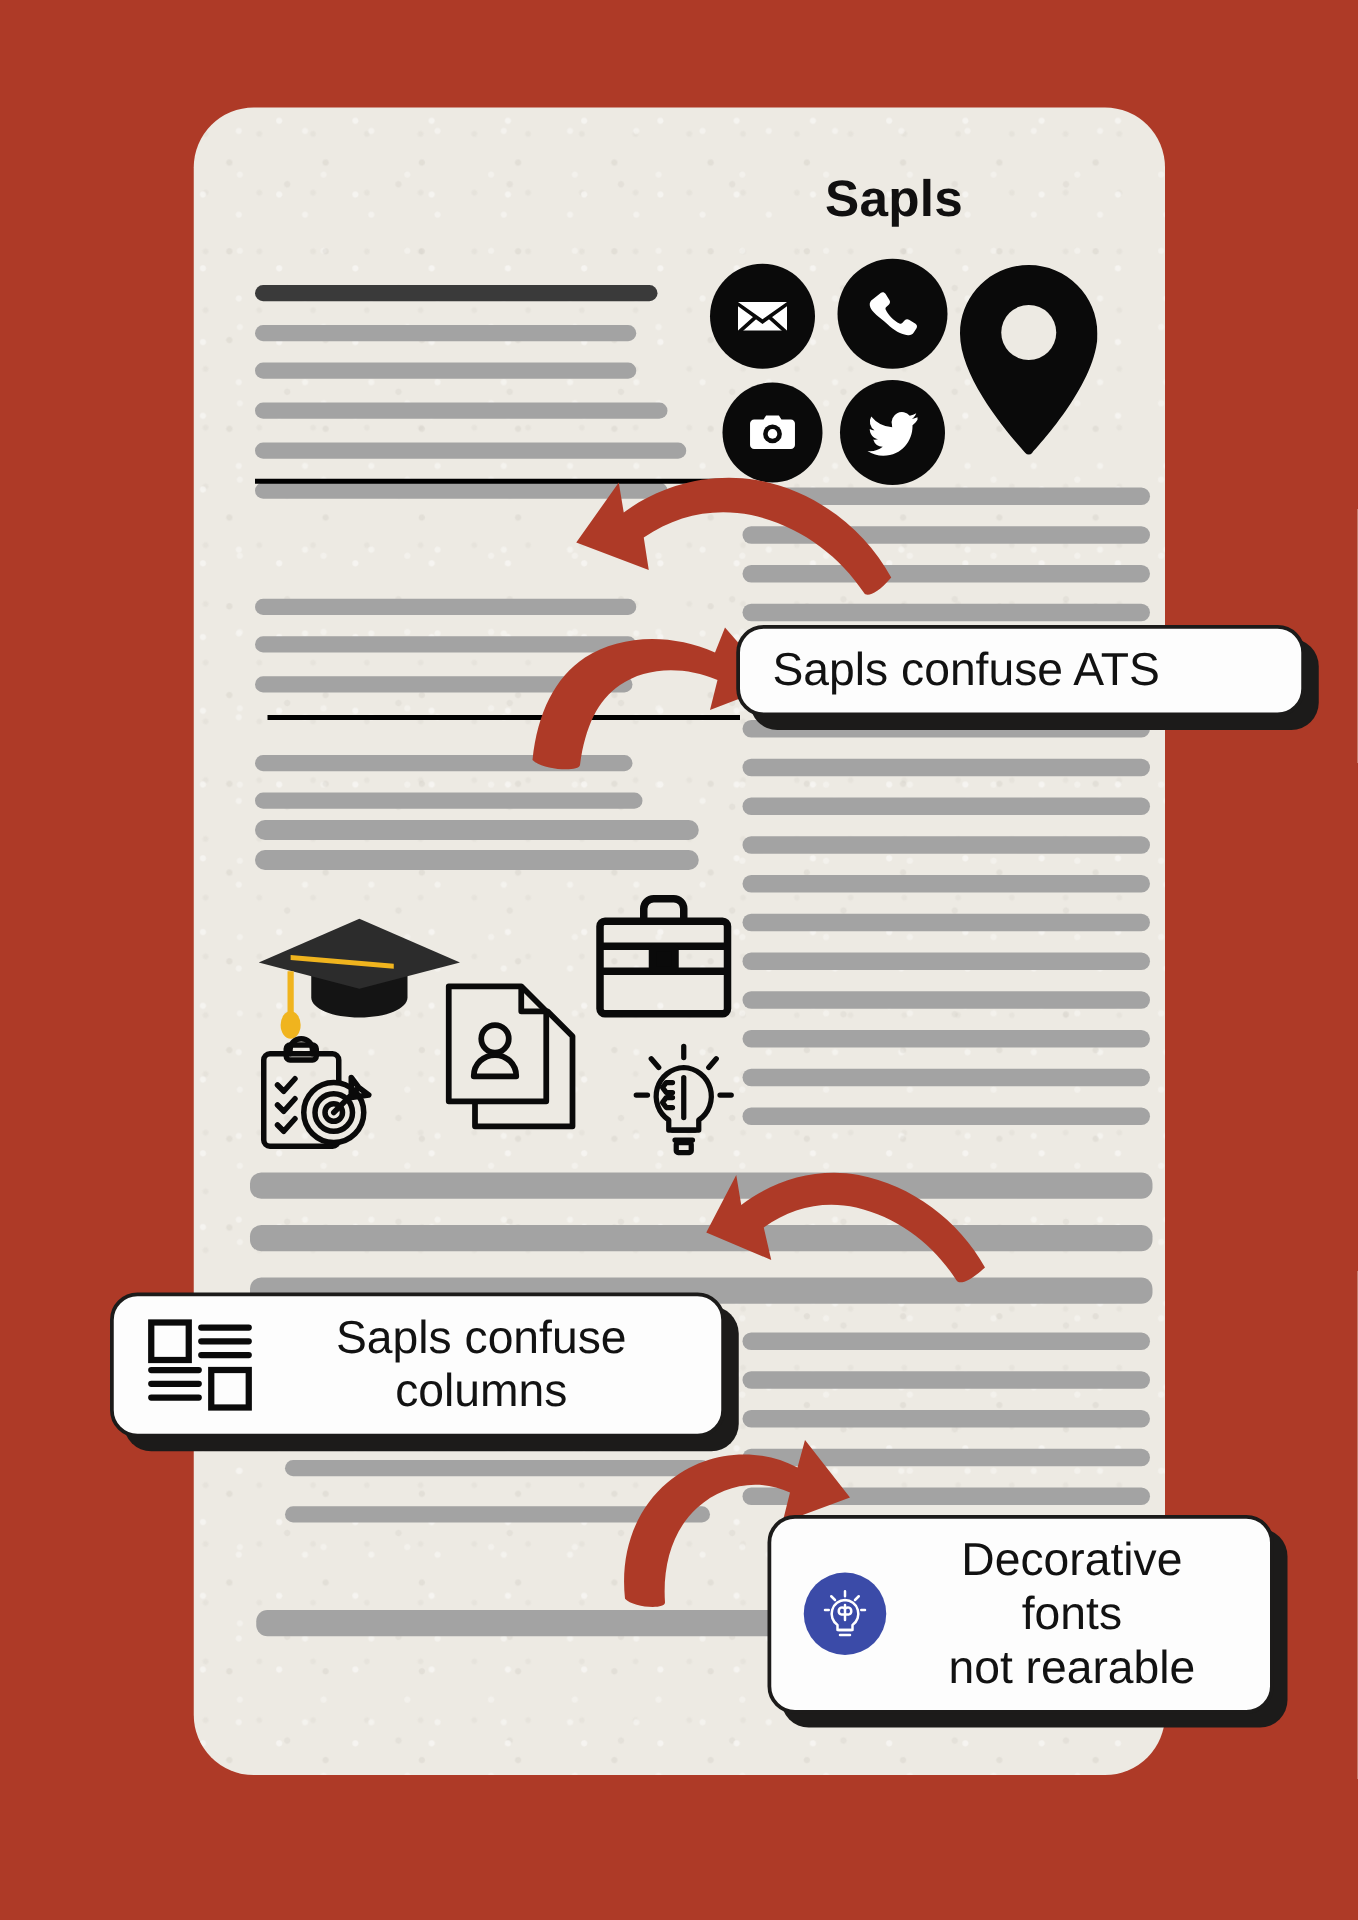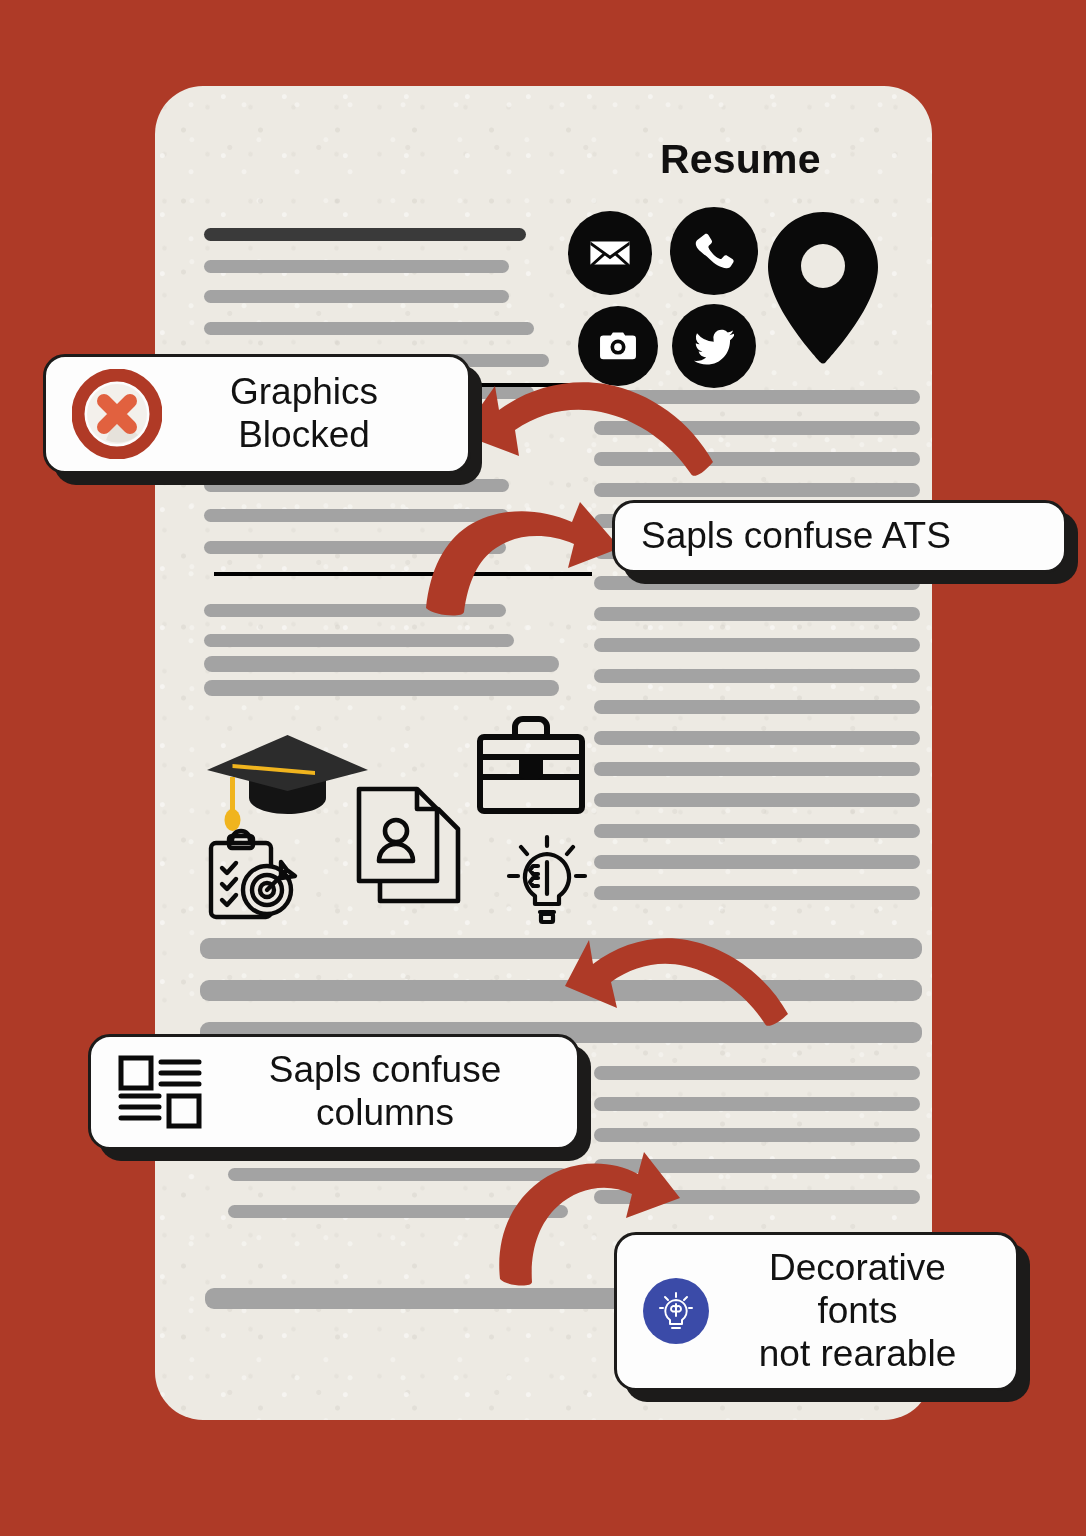--- a/index.html
+++ b/index.html
@@ -120,27 +120,27 @@
     flex: 0 0 auto;
     display: flex;
     align-items: center;
     justify-content: center;
   }
   .callout .co-icon svg { display: block; }
 
   #callout-graphics { left: 43px;  top: 354px;  width: 428px; }
   #callout-graphics .co-text { text-align: center; width: 252px; }
 
-  #callout-sapls   { left: 612px; top: 500px;  width: 455px; }
+  #callout-sapls   { left: 589px; top: 500px;  width: 455px; }
   #callout-sapls .co-text { text-align: left; }
 
   #callout-columns { left: 88px;  top: 1034px; width: 492px; }
   #callout-columns .co-text { text-align: center; flex: 1; }
 
-  #callout-fonts   { left: 614px; top: 1212px; width: 405px; margin-top: 20px; }
+  #callout-fonts   { left: 614px; top: 1212px; width: 405px; }
   #callout-fonts .co-text { text-align: center; flex: 1; }
 
   .blue-badge {
     width: 66px; height: 66px;
     border-radius: 50%;
     background: #3B4BA8;
     display: flex; align-items: center; justify-content: center;
   }
 </style>
 </head>
@@ -195,21 +195,21 @@
       <div class="line" style="left: 594px; top: 1097px; width: 326px; height: 14px;"></div>
       <div class="line" style="left: 594px; top: 1128px; width: 326px; height: 14px;"></div>
       <div class="line" style="left: 594px; top: 1159px; width: 326px; height: 14px;"></div>
       <div class="line" style="left: 594px; top: 1190px; width: 326px; height: 14px;"></div>
     </div>
   <div id="rules">
       <div class="rule" style="left: 204px; top: 383px; width: 380px;"></div>
       <div class="rule" style="left: 214px; top: 572px; width: 378px;"></div>
     </div>
 
-  <div class="resume-title">Resume</div>
+  <div class="resume-title">Sapls</div>
 
   <div class="ci" style="left:568px; top:211px; width:84px; height:84px;">
     <svg width="48" height="48" viewBox="0 0 24 24" aria-hidden="true">
       <path fill="#FFFFFF" d="M2.2 6.3h19.6v11.4H2.2z"></path>
       <path fill="#0A0A0A" d="M2.2 6.3 12 13.2l9.8-6.9v1.7L12 15.1 2.2 8V6.3z"></path>
       <path fill="#0A0A0A" d="M2.2 17.7 9 11.6l1.1 1-6.5 5.8zM21.8 17.7 15 11.6l-1.1 1 6.5 5.8z"></path>
     </svg>
   </div>
 
   <div class="ci" style="left:670px; top:207px; width:88px; height:88px;">
@@ -309,32 +309,20 @@
       <path fill="#AE3A27" d="M223 84C202 46 164 18 122 10 88 4 54 14 28 34l-4-24L0 56l52 22-6-26C68 36 94 30 120 36c34 8 62 30 80 58 2 4 10 2 23-10z"></path>
     </svg>
   </div>
 
   <div class="arrow" style="left:492px; top:1146px; width:190px; height:135px;">
     <svg width="190" height="135" viewBox="0 0 190 135" aria-hidden="true">
       <path fill="#AE3A27" d="M8 133C4 96 16 62 42 40 70 16 112 10 146 28l6-22 36 46-54 20 6-24c-26-12-54-6-74 12-20 18-28 46-26 76 0 6-26 4-32-3z"></path>
     </svg>
   </div>
 
-  <div class="callout" id="callout-graphics">
-    <span class="co-icon">
-      <svg width="90" height="90" viewBox="0 0 90 90" aria-hidden="true">
-        <circle cx="45" cy="45" r="39" fill="none" stroke="#B03A26" stroke-width="13"></circle>
-        <circle cx="45" cy="45" r="30" fill="#F3F0EB"></circle>
-        <path d="M45 45 66 66a30 30 0 0 1-32 5z" fill="#E6E2DB"></path>
-        <path d="M32 32 58 58M58 32 32 58" stroke="#E1613F" stroke-width="14" stroke-linecap="round"></path>
-      </svg>
-    </span>
-    <span class="co-text">Graphics
-Blocked</span>
-  </div>
 
   <div class="callout" id="callout-sapls">
     <span class="co-text">Sapls confuse ATS</span>
   </div>
 
   <div class="callout" id="callout-columns">
     <span class="co-icon">
       <svg width="86" height="76" viewBox="0 0 86 76" aria-hidden="true" fill="none" stroke="#0A0A0A" stroke-width="5" stroke-linecap="round">
         <rect x="4" y="4" width="30" height="30"></rect>
         <path d="M44 8h38M44 19h38M44 30h38"></path>

